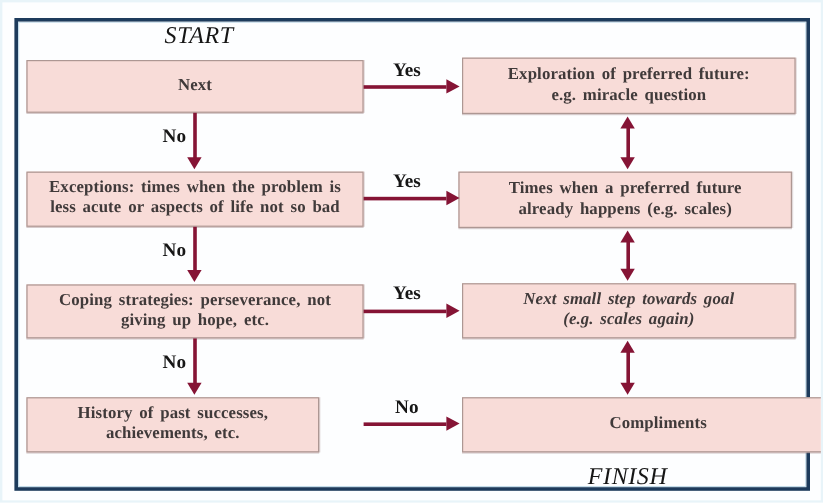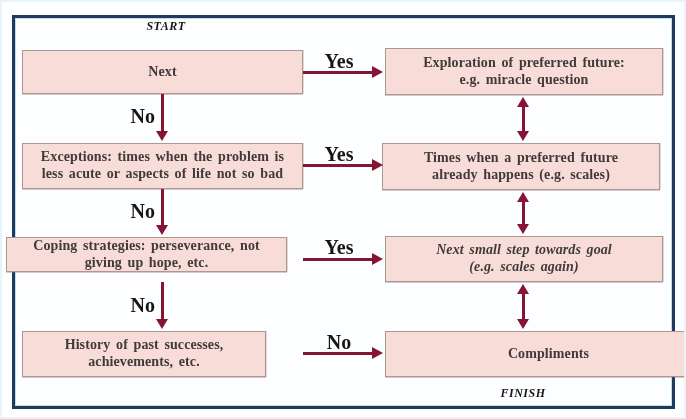--- a/index.html
+++ b/index.html
@@ -9,22 +9,22 @@
     font-family:"Liberation Serif","DejaVu Serif",serif;
     overflow:hidden;
   }
   .frame {
     position:absolute; left:10px; top:13px; width:663px; height:394px;
     box-sizing:border-box; border:3px solid var(--frame,#1d3b5c);
     box-shadow: inset 0 0 0 1px #c3dcea;
     background:transparent;
   }
   .tag {
-    position:absolute; font-weight:bold; font-style:italic;
-    font-size:12px; color:var(--label-text,#161616);
+    position:absolute; font-weight:normal; font-style:italic;
+    font-size:20px; color:var(--label-text,#161616);
     text-align:center; letter-spacing:0.5px;
   }
   .box {
     position:absolute; box-sizing:border-box;
     background:var(--box-fill,#f8dcd8);
     border:1px solid var(--box-border,#ad9793);
     box-shadow: 0 1px 0 rgba(140,110,110,0.35), 1px 0 0 rgba(140,110,110,0.25);
     color:var(--box-text,#403a3a);
     font-weight:bold; font-size:14px; line-height:1.18;
     display:flex; align-items:center; justify-content:center;
@@ -52,40 +52,40 @@
     border-right:6px solid transparent;
   }
   .v-arrow.double::before {
     content:""; position:absolute; top:-9px; left:-5px;
     width:0; height:0;
     border-bottom:10px solid var(--arrow,#851435);
     border-left:6px solid transparent;
     border-right:6px solid transparent;
   }
   .conn-label {
-    position:absolute; font-weight:bold; font-size:20px;
+    position:absolute; font-weight:bold; font-size:16px;
     color:var(--label-text,#161616); text-align:center;
     word-spacing:2px;
     font-family:Liberation Serif, serif;
   }
   .conn-label.right-align { text-align:right; }
 </style>
 </head>
 <body>
 
 <div class="canvas">
   <div class="frame"></div>
 
   <div class="tag" style="left:104px; top:17px; width:120px;">START</div>
   <div class="tag" style="left:461px; top:384px; width:120px;">FINISH</div>
 
   <div class="box" style="left:20px; top:48px; width:281px; height:44px;">Next</div>
   <div class="box" style="left:20px; top:141px; width:281px; height:46px;">Exceptions: times when the problem is
 less acute or aspects of life not so bad</div>
-  <div class="box" style="left:4px; top:235px; width:281px; height:35px;">Coping strategies: perseverance, not
+  <div class="box" style="left:20px; top:235px; width:281px; height:45px;">Coping strategies: perseverance, not
 giving up hope, etc.</div>
   <div class="box" style="left:20px; top:329px; width:244px; height:46px;">History of past successes,
 achievements, etc.</div>
 
   <div class="box" style="left:383px; top:46px; width:278px; height:47px;">Exploration of preferred future:
 e.g. miracle question</div>
   <div class="box" style="left:380px; top:141px; width:278px; height:47px;">Times when a preferred future
 already happens (e.g. scales)</div>
   <div class="box" style="left:383px; top:234px; width:278px; height:46px;font-style:italic;">Next small step towards goal
 (e.g. scales again)</div>

